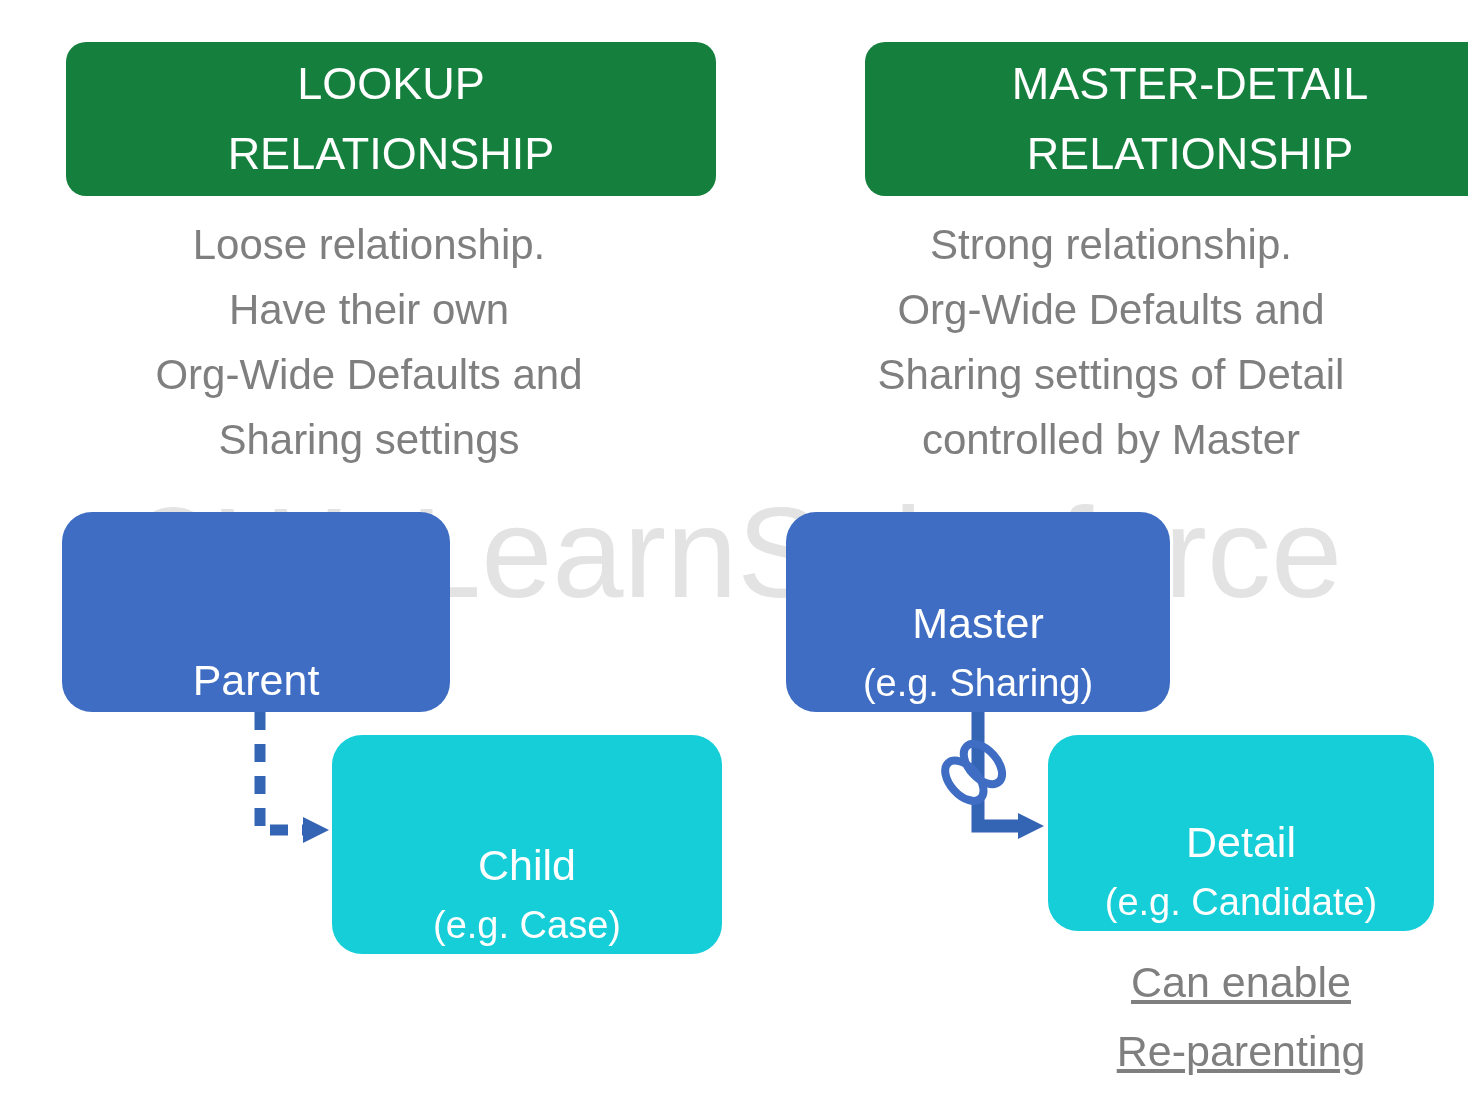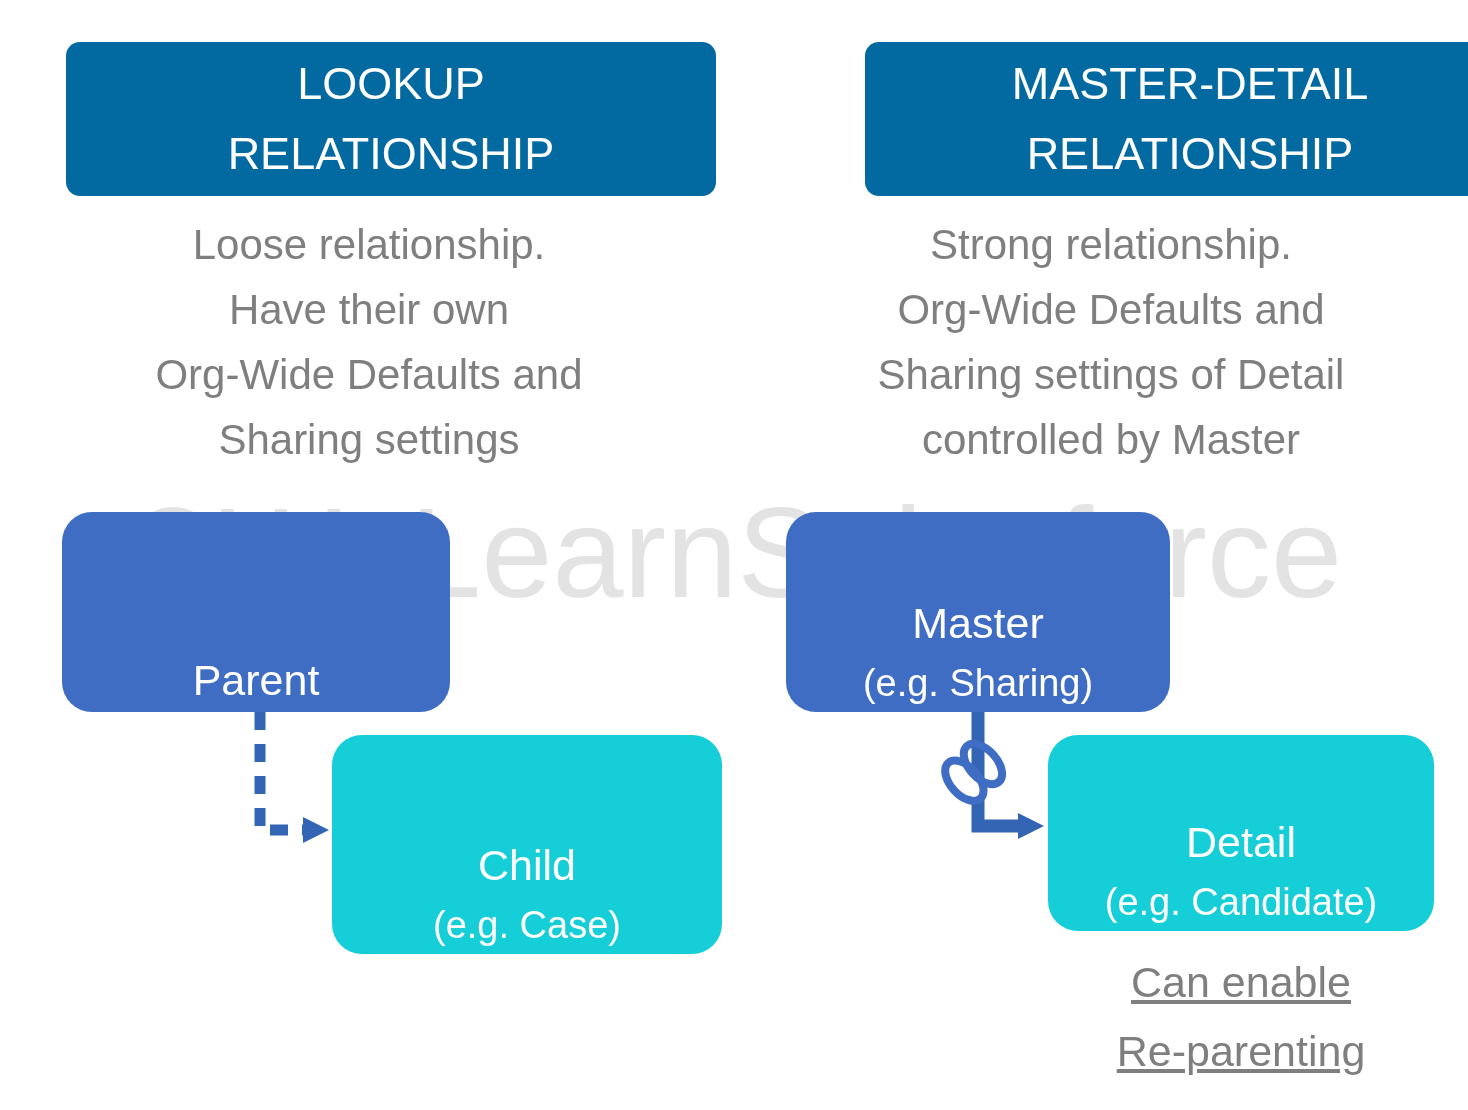--- a/index.html
+++ b/index.html
@@ -27,22 +27,22 @@
     color: #e3e3e3;
     white-space: nowrap;
     z-index: 0;
     user-select: none;
   }
   .header {
     position: absolute;
     top: 42px;
     width: 650px;
     height: 154px;
-    background: #0369a1;
-    border-radius: 14px;
+    background: #15803d;
+    border-radius: 20px;
     color: #ffffff;
     font-size: 45px;
     line-height: 1.55;
     text-align: center;
     display: flex;
     align-items: center;
     justify-content: center;
     white-space: pre-line;
     z-index: 1;
   }

